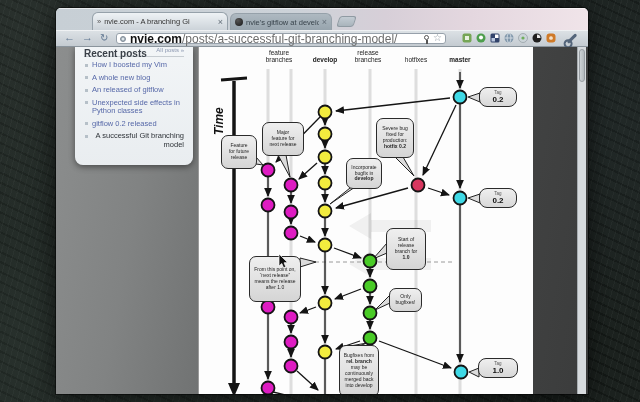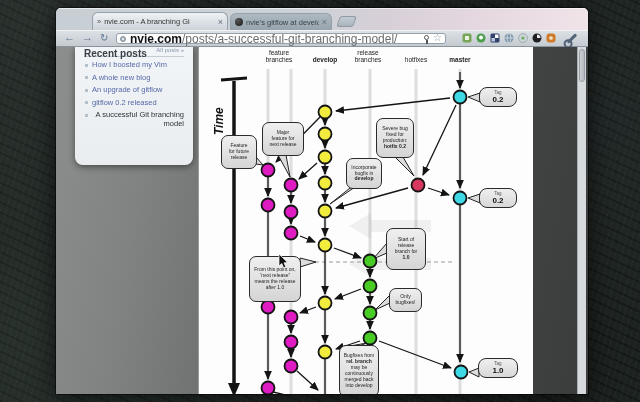--- a/index.html
+++ b/index.html
@@ -189,21 +189,25 @@
         <div class="post-item">
             <span class="bullet"></span>
             <span class="post-label">How I boosted my Vim</span>
           </div>
         <div class="post-item">
             <span class="bullet"></span>
             <span class="post-label">A whole new blog</span>
           </div>
         <div class="post-item">
             <span class="bullet"></span>
-            <span class="post-label">An upgrade of gitflow</span>
+            <span class="post-label">An released of gitflow</span>
+          </div>
+        <div class="post-item">
+            <span class="bullet"></span>
+            <span class="post-label">Unexpected side effects in Python classes</span>
           </div>
         <div class="post-item">
             <span class="bullet"></span>
             <span class="post-label">gitflow 0.2 released</span>
           </div>
         <div class="post-item active">
             <span class="bullet"></span>
             <span class="post-label">A successful Git branching model</span>
           </div>
       </div>

